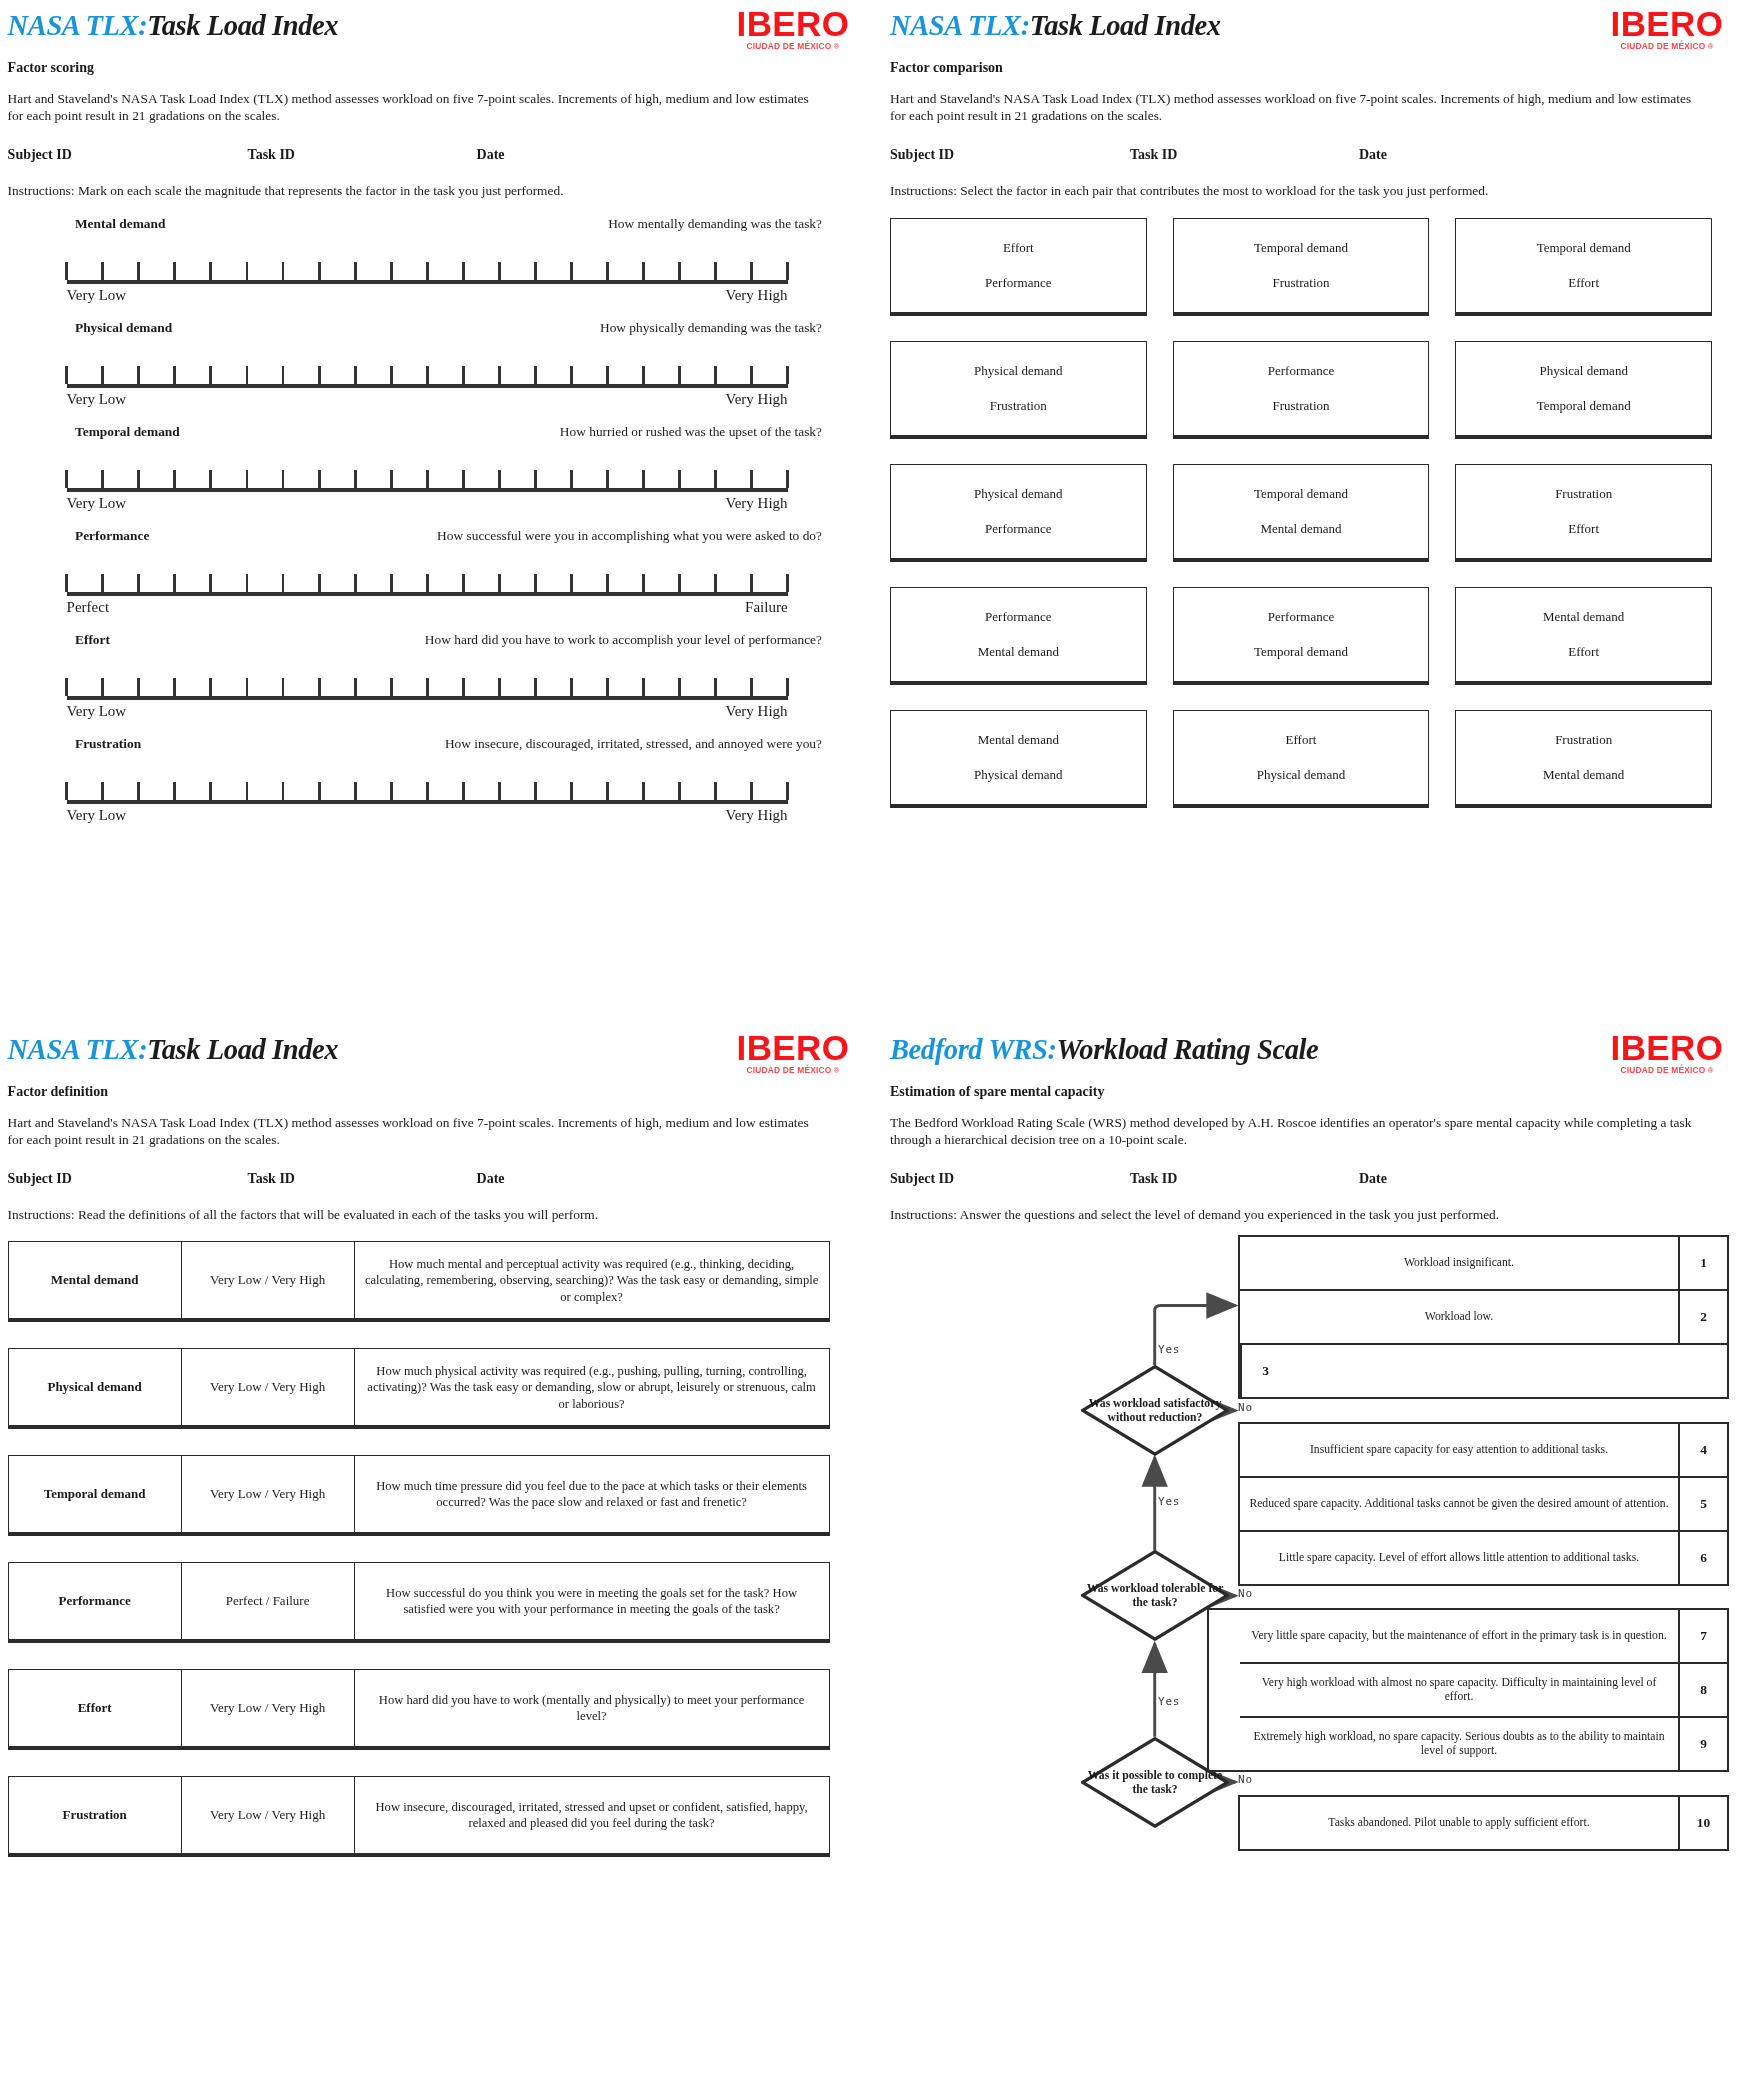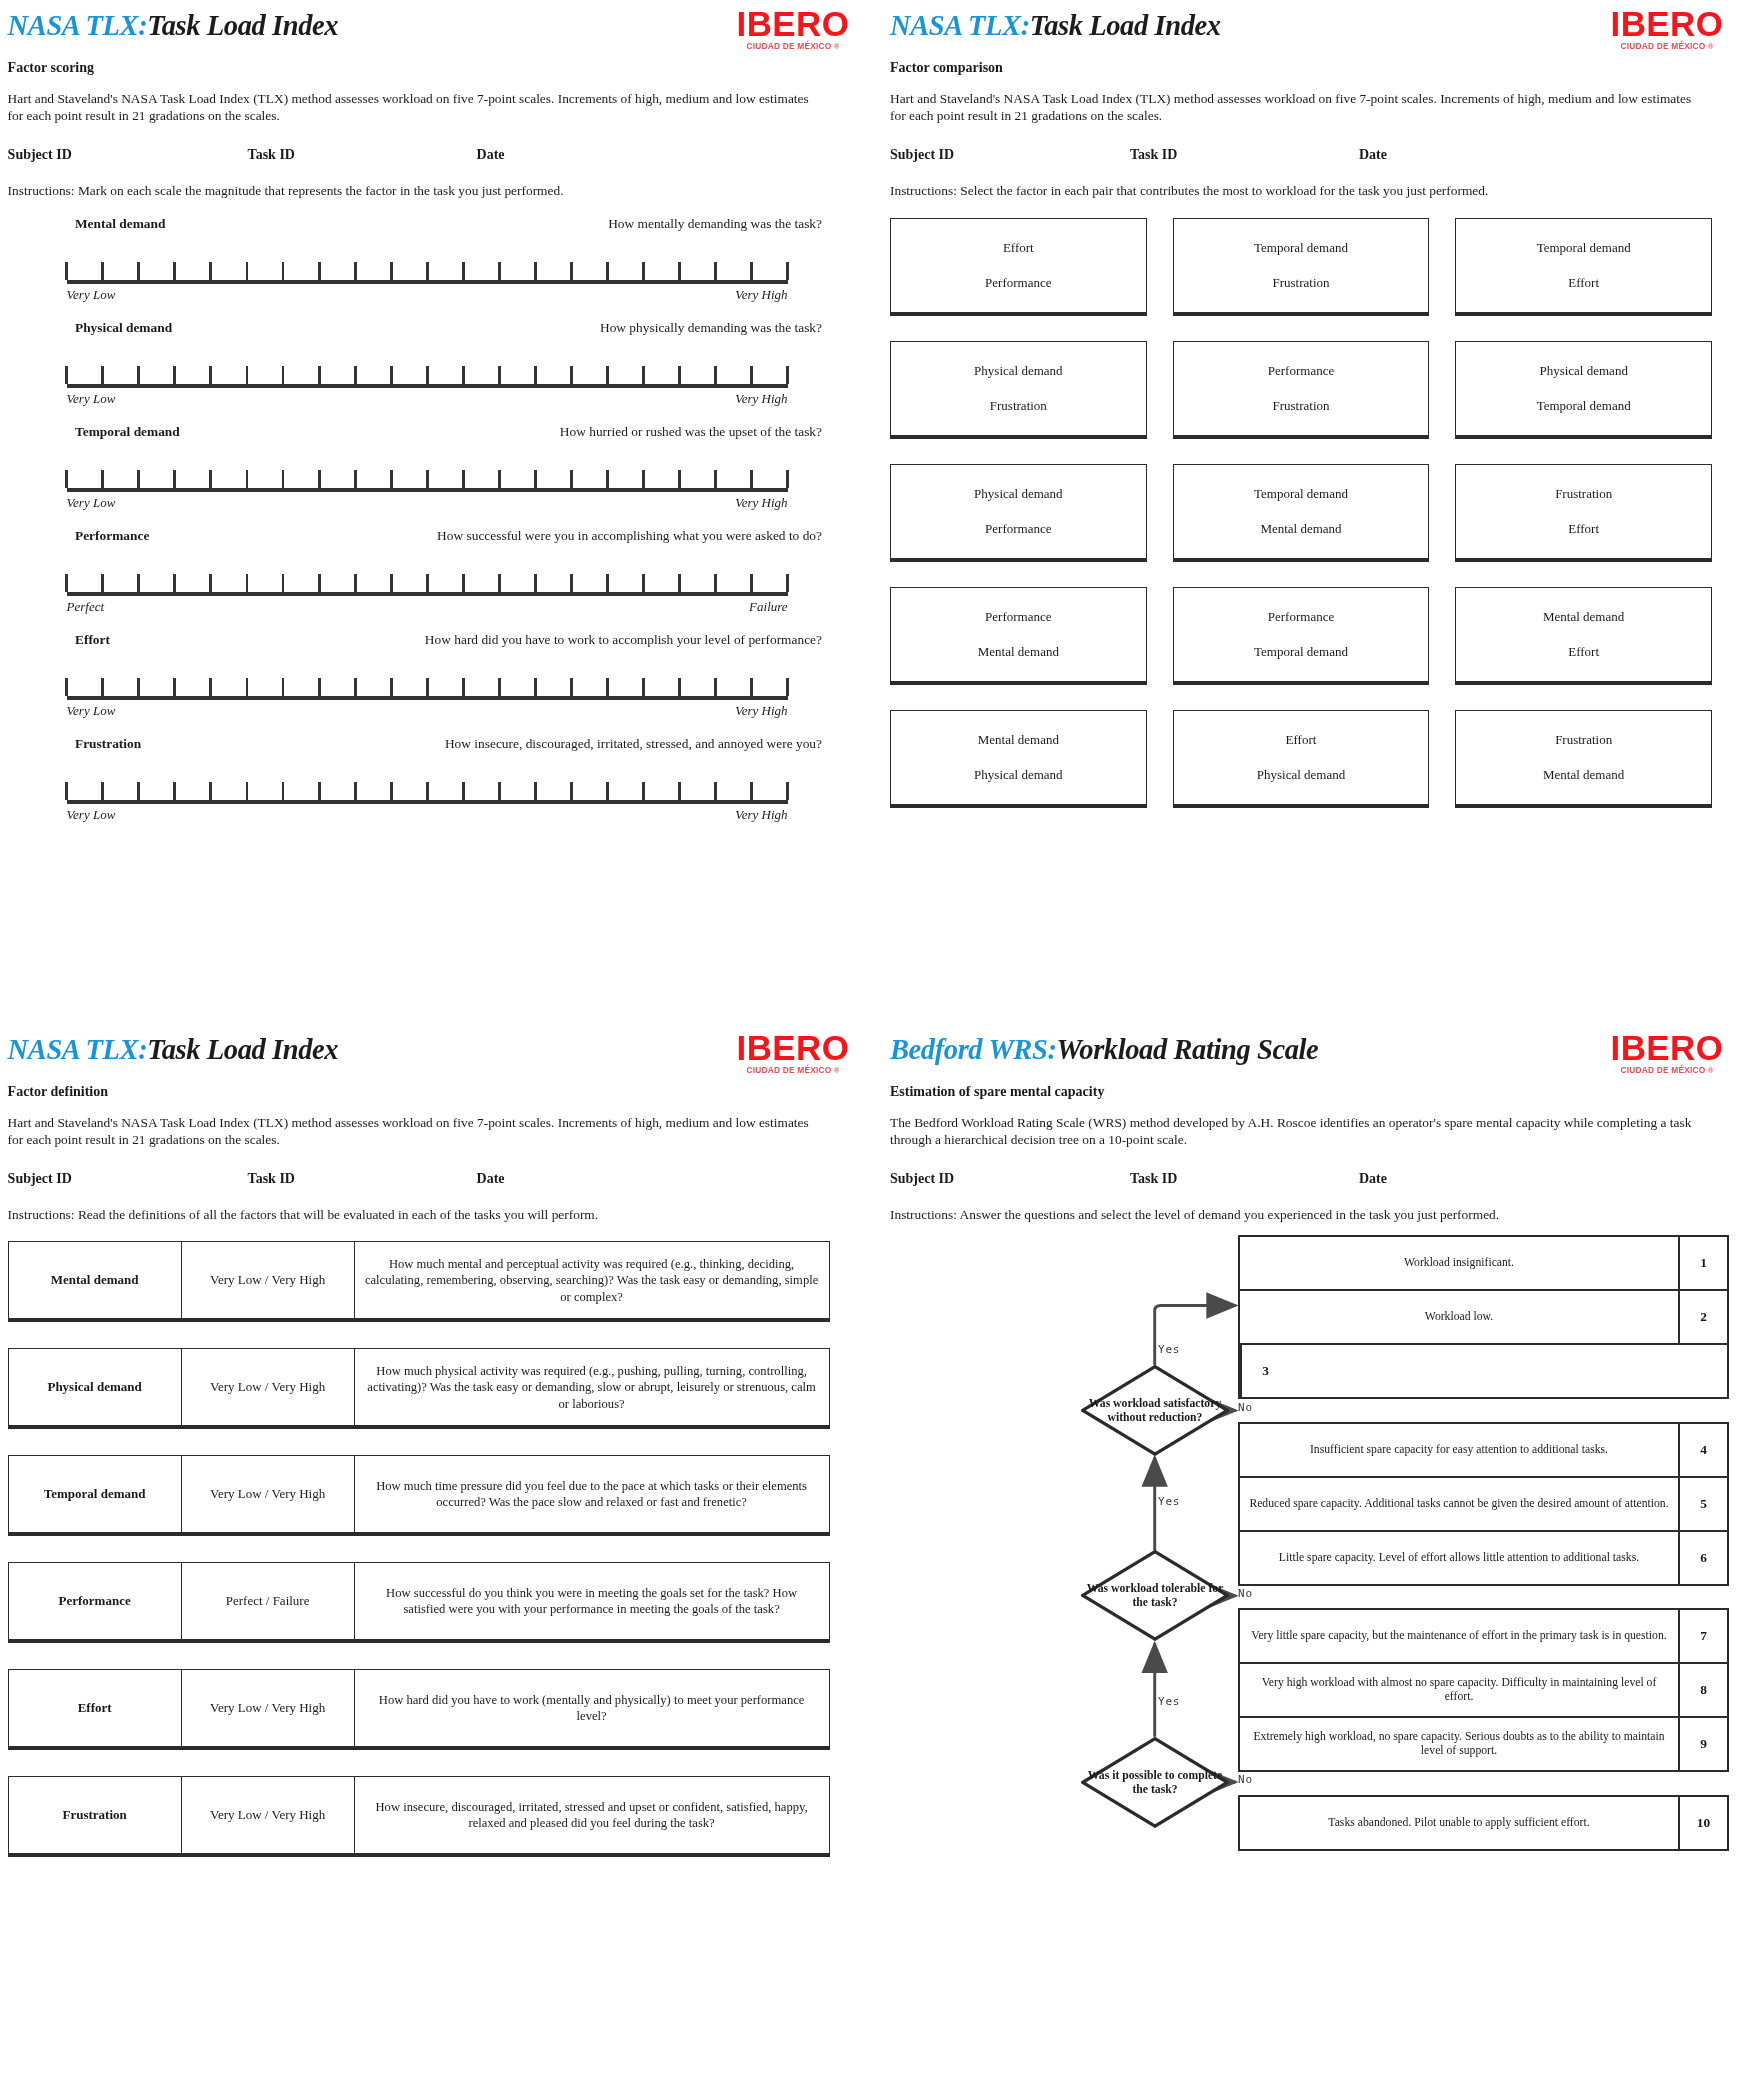--- a/index.html
+++ b/index.html
@@ -53,21 +53,21 @@
 
   
   .scales{margin-top:17px;padding-left:59px;}
   .scale-block{margin-bottom:14.3px;}
   .scale-head{position:relative;height:19.3px;font-size:13.4px;}
   .scale-head .nm{position:absolute;left:8.4px;font-weight:bold;}
   .scale-head .q{position:absolute;right:34px;}
   .ruler{position:relative;height:28.5px;margin-top:20px;width:721px;}
   .ruler .bar{position:absolute;left:0;bottom:0;width:100%;height:3.8px;background:#333;}
   .ruler .tick{position:absolute;bottom:3.8px;width:2.9px;height:17.6px;background:#333;}
-  .scale-ends{position:relative;height:18.5px;margin-top:3.4px;width:721px;font-size:13px;font-style:italic;}
+  .scale-ends{position:relative;height:18.5px;margin-top:3.4px;width:721px;font-size:15px;}
   .scale-ends .lo{position:absolute;left:0;}
   .scale-ends .hi{position:absolute;right:0;}
 
   
   .pairs{margin-top:19.3px;display:grid;grid-template-columns:repeat(3,1fr);
          column-gap:26px;row-gap:25px;width:822px;}
   .pair{
     border:1.7px solid #2b2b2b;border-bottom-width:4.6px;
     height:93px;display:flex;flex-direction:column;
     align-items:center;justify-content:center;gap:18.5px;
@@ -91,21 +91,21 @@
   .wrs{position:relative;margin-top:12.6px;width:839px;height:923px;}
   .wrs-group{position:absolute;right:0;width:487px;border:2.1px solid #2b2b2b;}
   .wrs-row{display:flex;border-bottom:2.1px solid #2b2b2b;height:52px;}
   .wrs-row:last-child{border-bottom:none;}
   .wrs-row .txt{flex:1;display:flex;align-items:center;justify-content:center;
                 text-align:center;font-size:11.7px;line-height:1.28;padding:2.5px 8.4px;}
   .wrs-row .num{width:47px;border-left:2.1px solid #2b2b2b;display:flex;
                 align-items:center;justify-content:center;font-weight:bold;font-size:13.4px;}
   .g1{top:0;}
   .g2{top:187px;}
-  .g3{top:373px;}
+  .g3{top:373px;padding-left:31px;}
   .g4{top:560px;}
   .g4 .wrs-row{height:52px;}
 
   .diamond{position:absolute;width:148px;height:91px;}
   .diamond .dshape{position:absolute;inset:0;}
   .diamond .dlabel{
     position:absolute;inset:0;display:flex;align-items:center;justify-content:center;
     text-align:center;font-weight:bold;font-size:11.7px;line-height:1.2;
   }
   .d1{left:191px;top:130px;}

